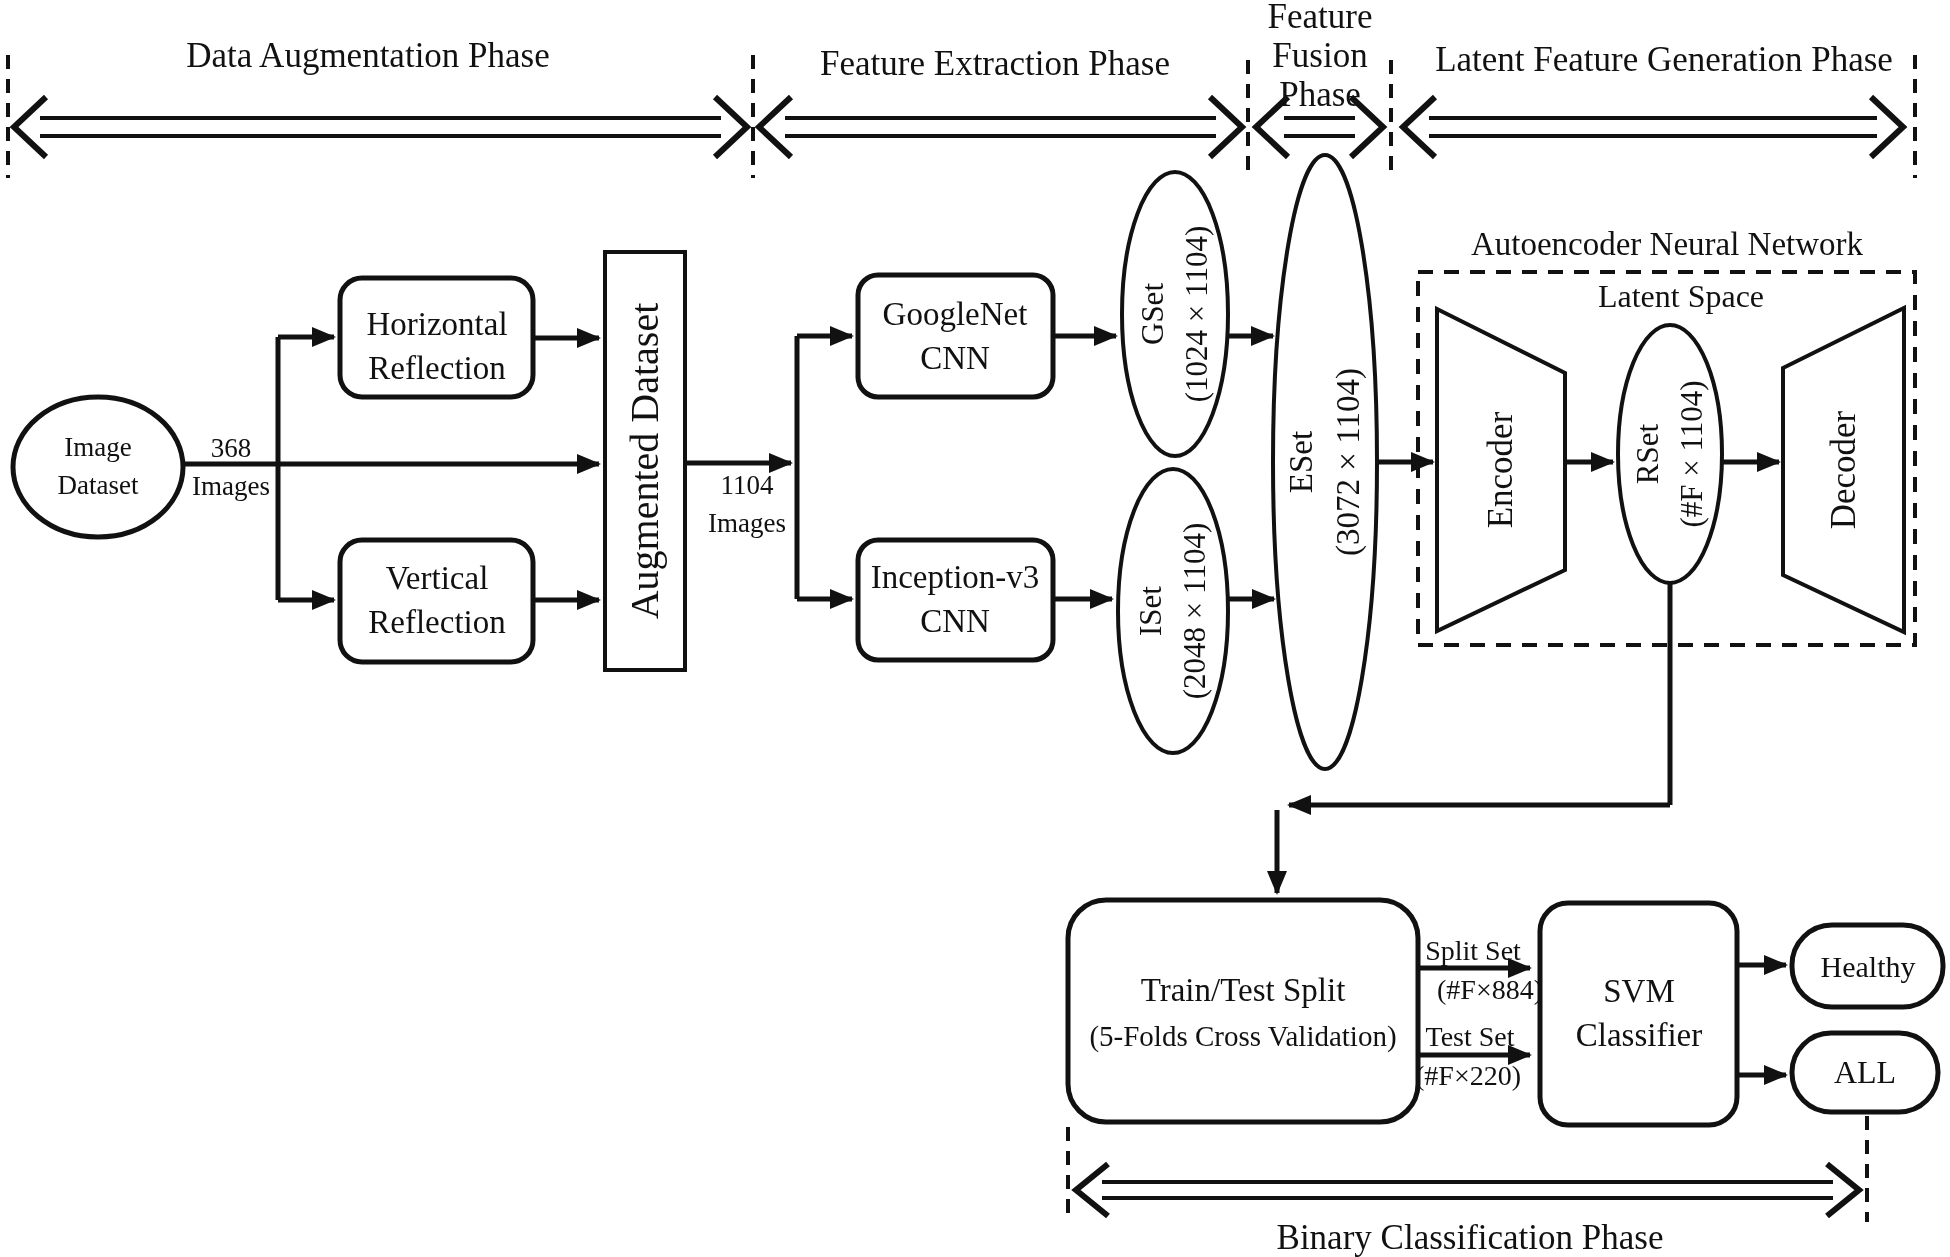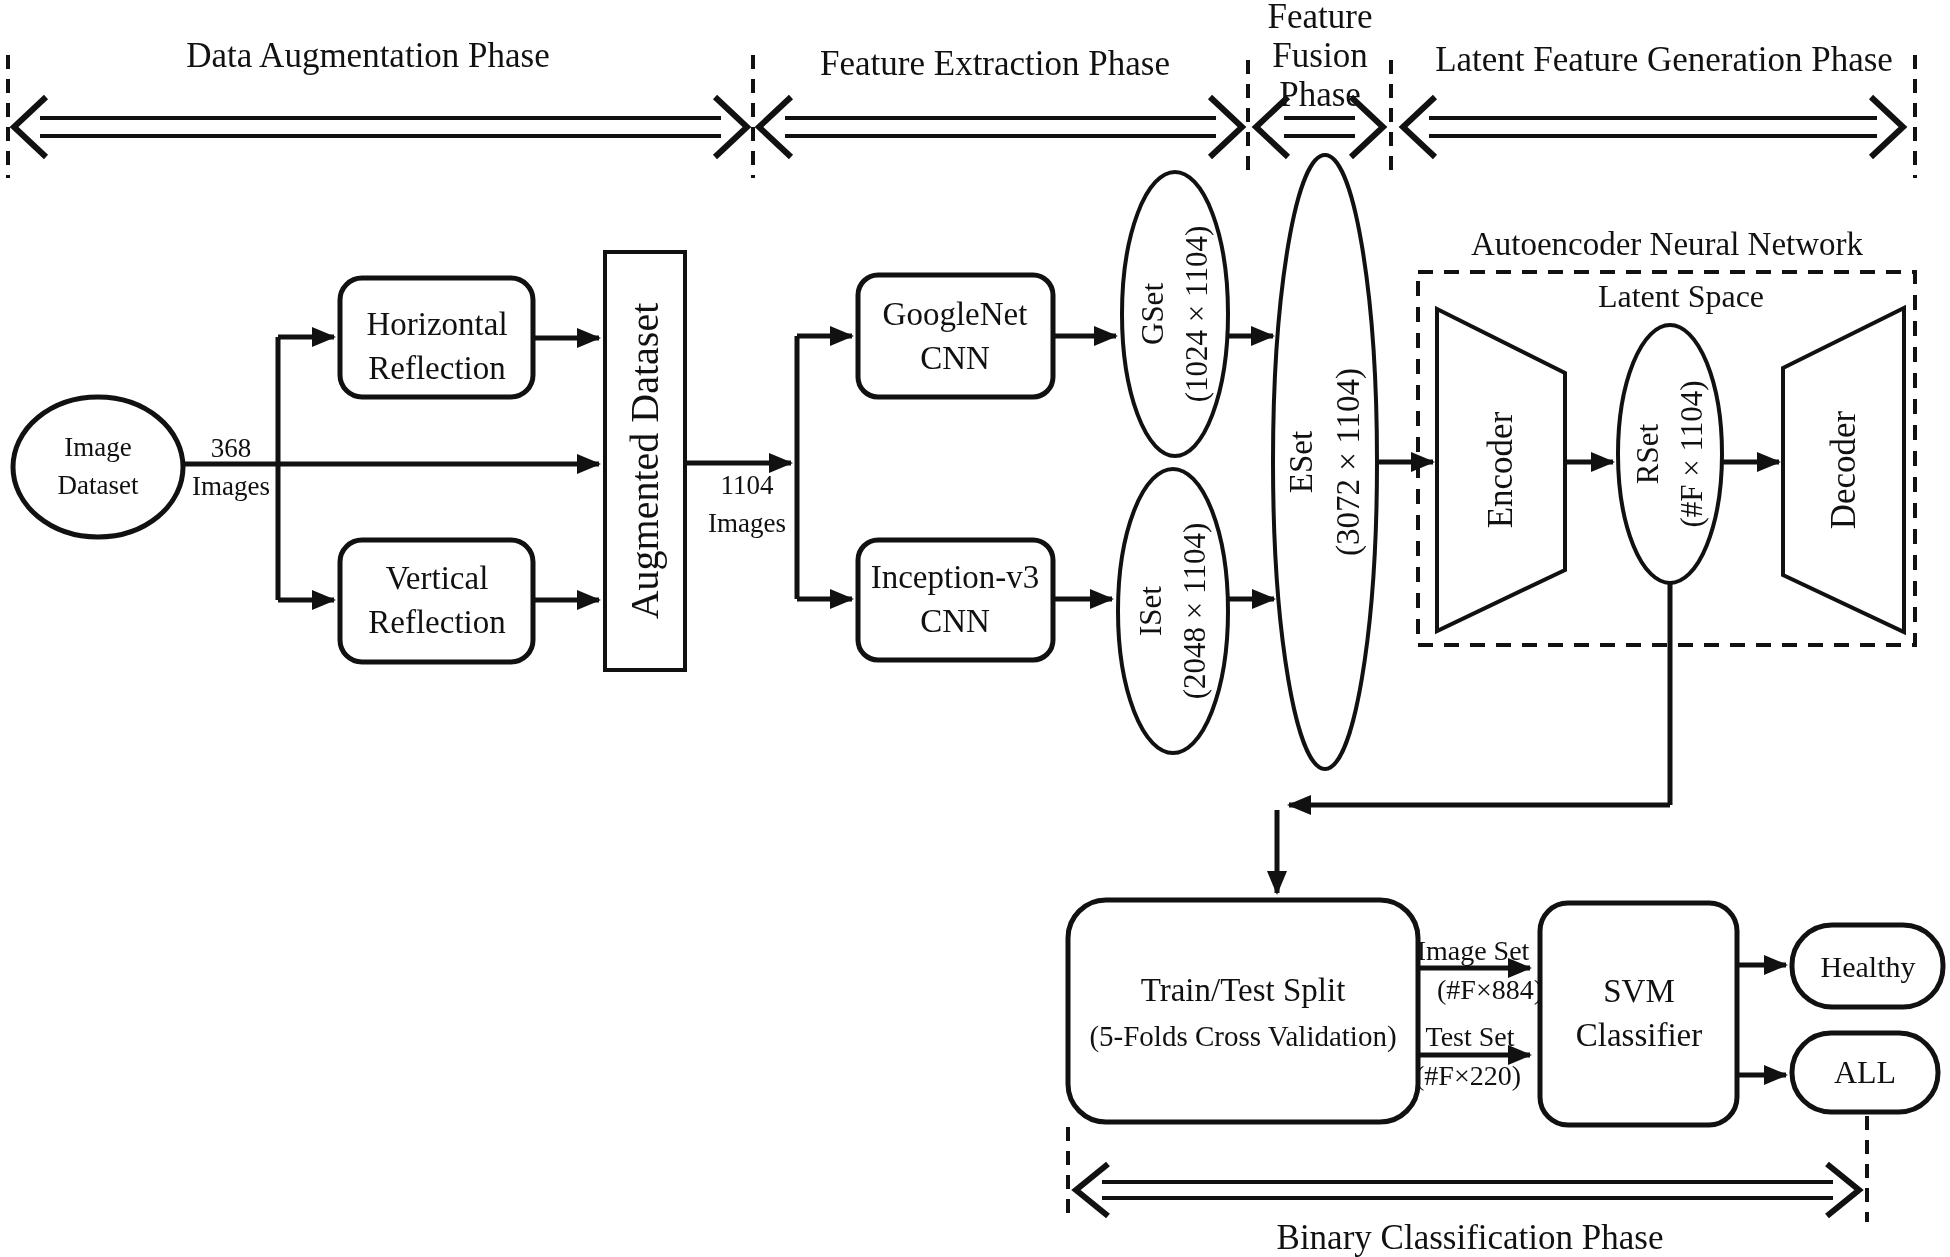--- a/index.html
+++ b/index.html
@@ -239,21 +239,21 @@
   <div class="rot f-set" style="left:1670px;top:454px;">
     <span>RSet</span>
     <span>(#F × 1104)</span>
   </div>
 
   <div class="rot f-coder" style="left:1844px;top:470px;">Decoder</div>
 
   <div class="lbl f-node" style="left:1243px;top:991px;">Train/Test Split</div>
   <div class="lbl f-sub" style="left:1243px;top:1037px;">(5-Folds Cross Validation)</div>
 
-  <div class="lbl f-small" style="left:1473px;top:951px;">Image Set</div>
+  <div class="lbl f-small" style="left:1473px;top:951px;">Split Set</div>
   <div class="lbl f-small" style="left:1468px;top:990px;padding-left:44px;">(#F×884)</div>
   <div class="lbl f-small" style="left:1470px;top:1037px;text-align:right;">Test Set</div>
   <div class="lbl f-small" style="left:1468px;top:1076px;">(#F×220)</div>
 
   <div class="lbl f-node" style="left:1639px;top:1014px;text-align:center;">
     <span>SVM</span>
     <span>Classifier</span>
   </div>
 
   <div class="lbl" style="left:1868px;top:967px;font-size:30px;">Healthy</div>

